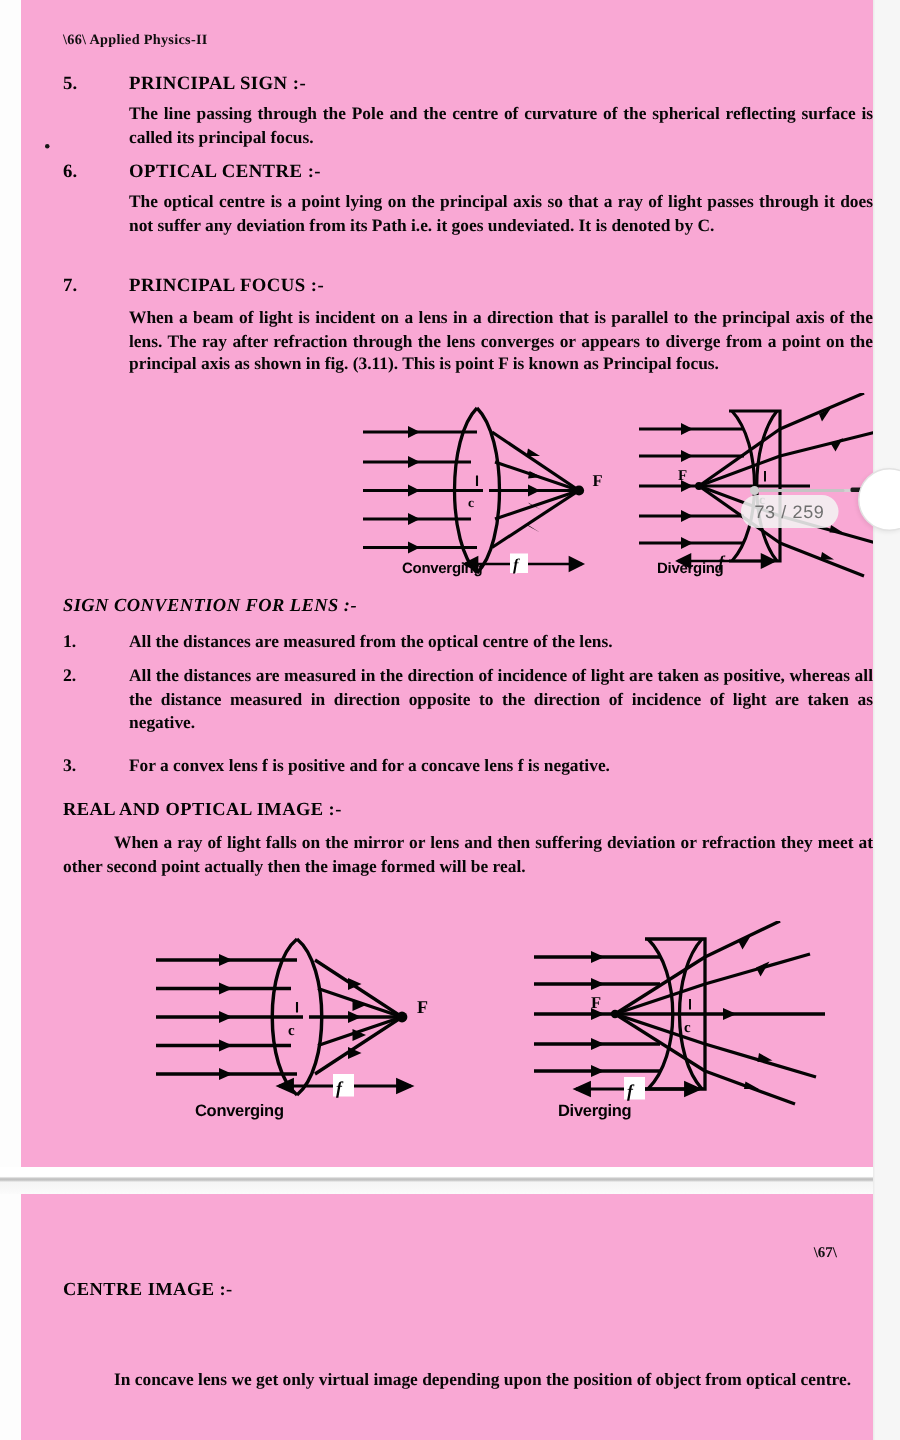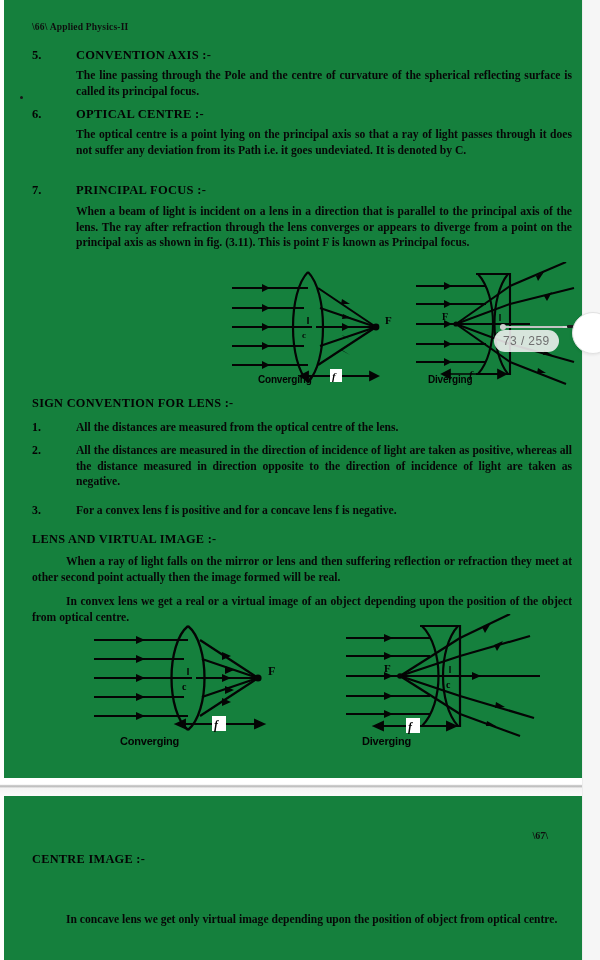--- a/index.html
+++ b/index.html
@@ -12,22 +12,22 @@
   #viewer {
     position: relative;
     width: 600px; height: 960px;
     background: #fdfdfd;
     overflow: hidden;
   }
 
   
   .page-sheet {
     position: absolute;
-    left: 4px; width: 582px;
-    background: #15803d;
+    left: 14px; width: 582px;
+    background: #f9a8d4;
   }
   #page-66 { top: 0; height: 778px; }
   #page-gap {
     position: absolute; left: 0; top: 778px;
     width: 582px; height: 18px;
     background: linear-gradient(to bottom,#ffffff 0%,#ffffff 35%,#c9c9c9 42%,#bfbfbf 48%,#f4f4f4 56%,#fbfbfb 100%);
   }
   #page-67 { top: 796px; height: 164px; }
 
   .scan-body {
@@ -156,21 +156,21 @@
 <div id="viewer">
 
   <div class="page-sheet" id="page-66">
     <div class="scan-body">
 
       <div class="run-head">\66\ Applied Physics-II</div>
       <div class="margin-speck"></div>
 
       <div class="def" style="top:48px;">
         <span class="num">5.</span>
-        <span class="head">CONVENTION AXIS :-</span>
+        <span class="head">PRINCIPAL SIGN :-</span>
         <div class="para" style="top:20px;">The line passing through the Pole and the centre of curvature of  the spherical reflecting surface is called its principal focus.</div>
       </div>
 
       <div class="def" style="top:107px;">
         <span class="num">6.</span>
         <span class="head">OPTICAL CENTRE :-</span>
         <div class="para" style="top:20px;">The optical centre is a point lying on the principal axis so that a ray of light passes through it does not suffer any deviation from its Path i.e. it goes undeviated. It is denoted by C.</div>
       </div>
 
       <div class="def" style="top:183px;">
@@ -261,42 +261,39 @@
           <g stroke="#111" stroke-width="1.7" fill="#111">
             <line x1="28" y1="112" x2="92" y2="112"></line>
             <polygon points="28,112 36,108 36,116"></polygon>
             <polygon points="92,112 84,108 84,116"></polygon>
           </g>
           <text x="55" y="116" font-family="Liberation Serif, serif" font-size="11" font-style="italic" font-weight="bold" fill="#111">f</text>
         </svg>
       </div>
       <div class="fig-caption" style="left:424px; top:374px;">Diverging</div>
 
-      <div class="sec-head" style="top:396px;">SIGN CONVENTION FOR LENS :-</div>
+      <div class="sec-head" style="top:396px;font-style:italic;">SIGN CONVENTION FOR LENS :-</div>
 
       <div class="li" style="top:420px;">
         <span class="n">1.</span>
         <span class="t">All the distances are measured from the optical centre of the lens.</span>
       </div>
       <div class="li" style="top:443px;">
         <span class="n">2.</span>
         <span class="t">All the distances are measured in the direction of incidence of light are taken as positive, whereas all the distance measured in direction opposite to the direction of incidence of light are taken as negative.</span>
       </div>
       <div class="li" style="top:503px;">
         <span class="n">3.</span>
         <span class="t">For a convex lens f is positive and for a concave lens f is negative.</span>
       </div>
 
-      <div class="sec-head" style="top:532px;">LENS AND VIRTUAL IMAGE :-</div>
+      <div class="sec-head" style="top:532px;">REAL AND OPTICAL IMAGE :-</div>
 
       <div class="body-para" style="top:554px;">
-        <span class="ind"></span><span>When a ray of light falls on the mirror or lens and then suffering reflection or refraction they meet at other second point actually then the image formed will be real.</span>
-      </div>
-      <div class="body-para" style="top:594px;">
-        <span class="ind"></span><span>In convex lens we get a real or a virtual image of an object depending upon the position of the object from optical centre.</span>
+        <span class="ind"></span><span>When a ray of light falls on the mirror or lens and then suffering deviation or refraction they meet at other second point actually then the image formed will be real.</span>
       </div>
 
       <div class="figure" style="left:88px; top:624px; width:200px; height:110px;">
         <svg width="200" height="110" viewBox="0 0 200 110">
           <g stroke="#111" stroke-width="2.2" fill="none">
             <line x1="2" y1="16" x2="96" y2="16"></line>
             <line x1="2" y1="35" x2="92" y2="35"></line>
             <line x1="2" y1="54" x2="100" y2="54"></line>
             <line x1="2" y1="73" x2="92" y2="73"></line>
             <line x1="2" y1="92" x2="96" y2="92"></line>

